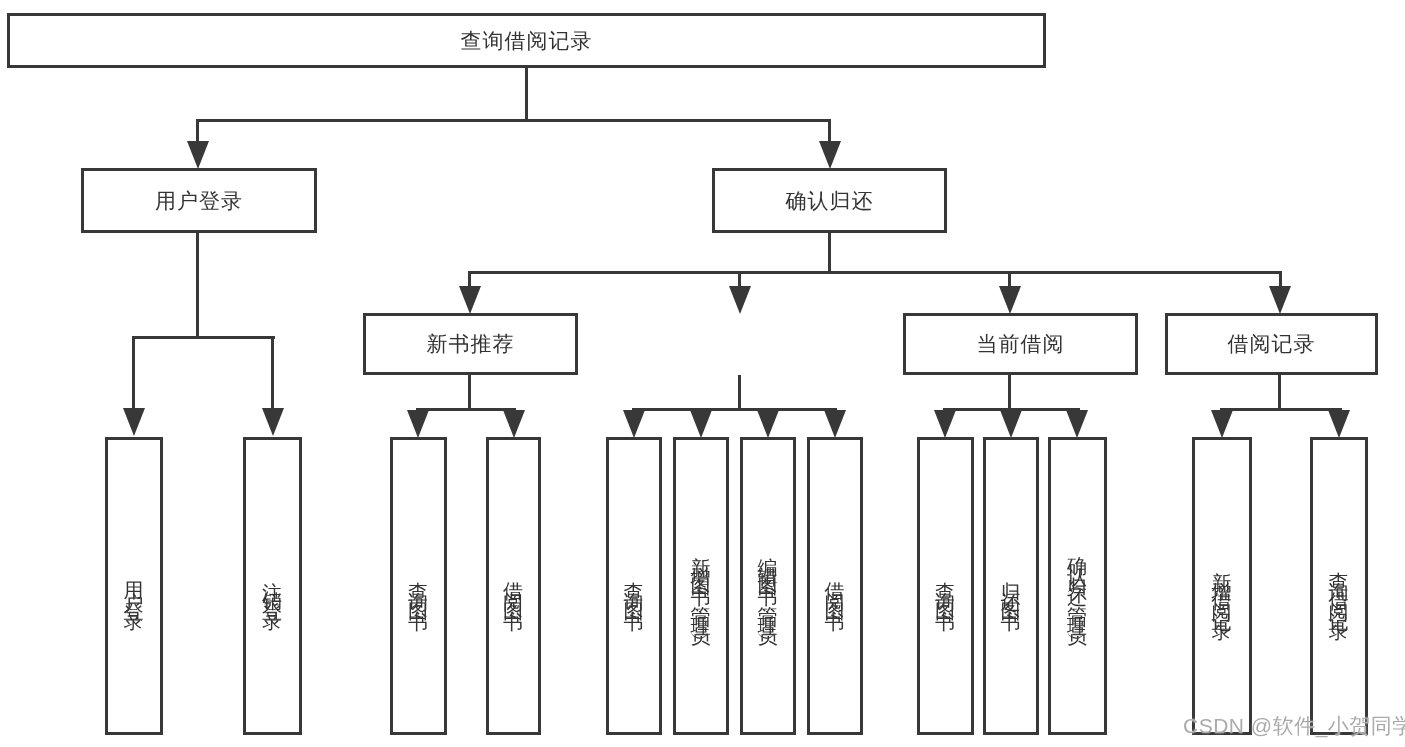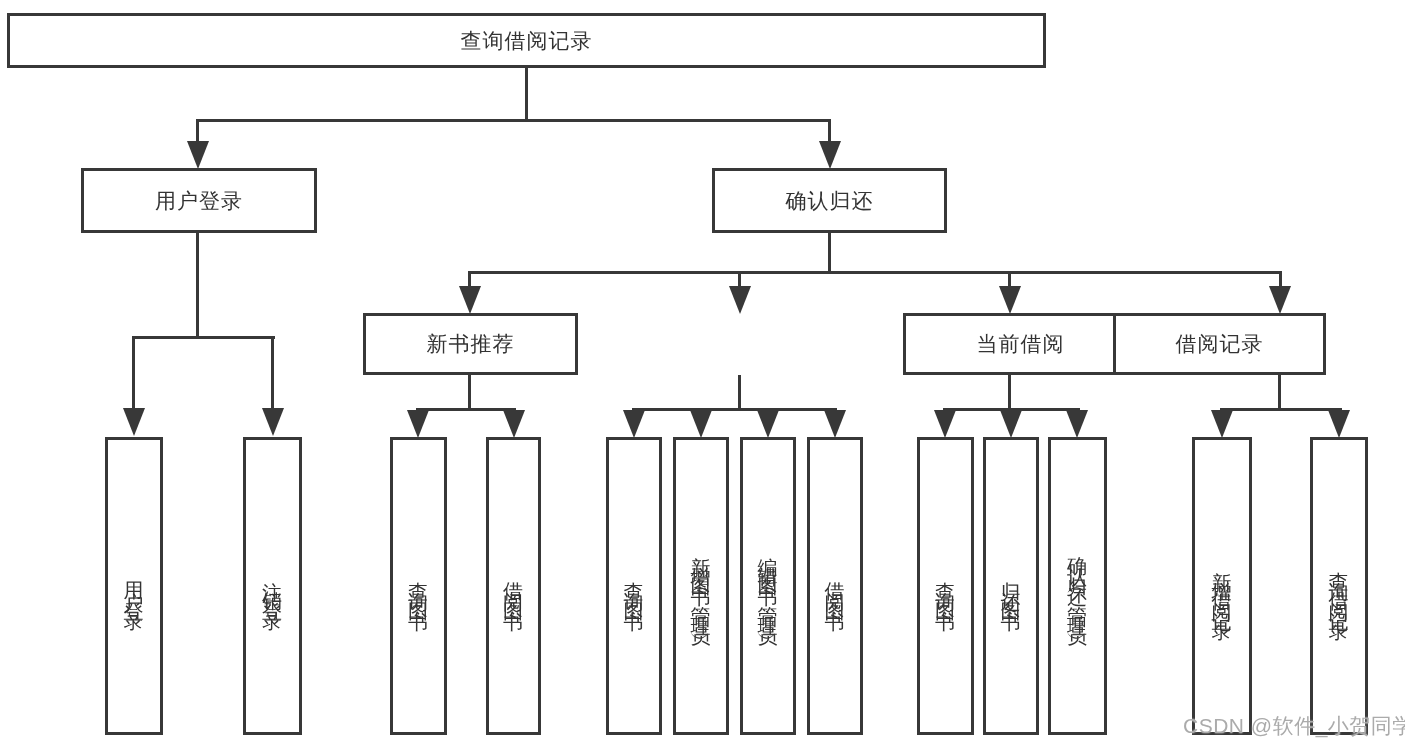--- a/index.html
+++ b/index.html
@@ -89,21 +89,21 @@
   <div class="arrow" style="left:729px;top:286px"></div>
   <div class="arrow" style="left:999px;top:286px"></div>
   <div class="arrow" style="left:1269px;top:286px"></div>
 
   <div class="box" style="left:363px;top:313px;width:215px;height:62px">
     <span>新书推荐</span>
   </div>
   <div class="box" style="left:903px;top:313px;width:235px;height:62px">
     <span>当前借阅</span>
   </div>
-  <div class="box" style="left:1113px;top:313px;width:213px;height:62px">
+  <div class="box" style="left:1165px;top:313px;width:213px;height:62px">
     <span>借阅记录</span>
   </div>
 
   <div class="ln" style="left:468px;top:375px;width:3px;height:36px"></div>
   <div class="ln" style="left:416px;top:408px;width:100px;height:3px"></div>
   <div class="arrow" style="left:407px;top:410px"></div>
   <div class="arrow" style="left:503px;top:410px"></div>
 
   <div class="ln" style="left:738px;top:375px;width:3px;height:36px"></div>
   <div class="ln" style="left:632px;top:408px;width:205px;height:3px"></div>

